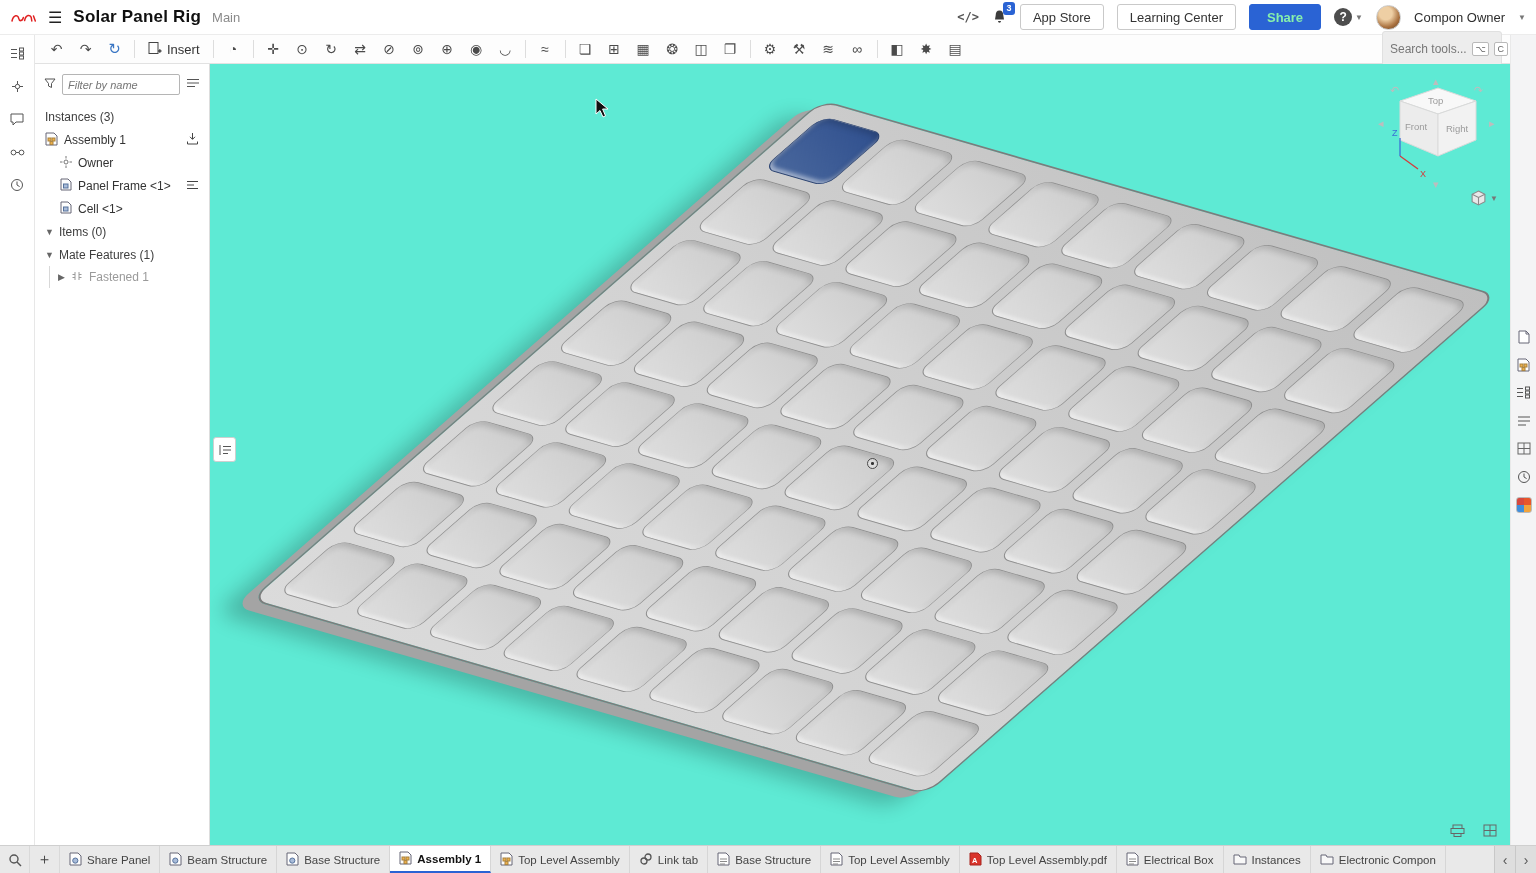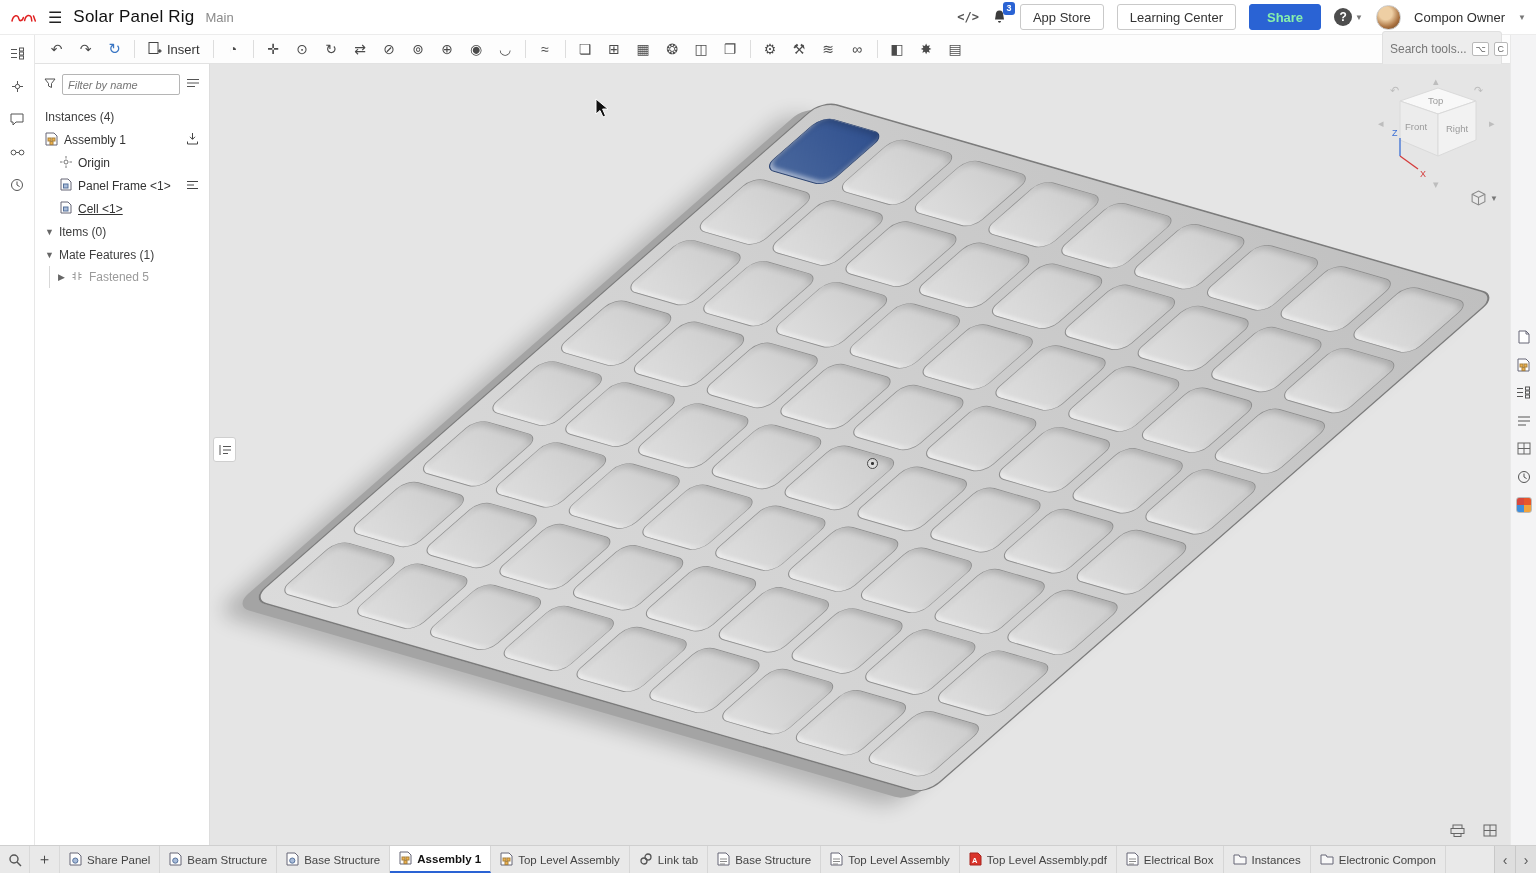--- a/index.html
+++ b/index.html
@@ -4,21 +4,21 @@
 <style>
   *{margin:0;padding:0;box-sizing:border-box}
   html,body{width:1536px;height:873px;overflow:hidden;background:#fff;
     font-family:"Liberation Sans","DejaVu Sans",sans-serif;color:#333;
     --accent:#2a63d4;--cell-a:#2f4f8e;--cell-b:#4a689d}
   .app{display:grid;grid-template-rows:35px 1fr 28px;height:873px}
 
   
   .topbar{display:flex;align-items:center;background:#fff;border-bottom:1px solid #ececec;padding:0 10px;gap:11px}
   .hamburger{font-size:16px;color:#222;cursor:pointer}
-  .doc-title{font-size:17px;font-weight:400;color:#101010;letter-spacing:.2px}
+  .doc-title{font-size:17px;font-weight:700;color:#101010;letter-spacing:.2px}
   .doc-branch{font-size:13px;color:#8a8a8a}
   .topbar-right{margin-left:auto;display:flex;align-items:center;gap:13px}
   .code-icon{font-size:12px;font-weight:700;color:#555;font-family:"DejaVu Sans Mono",monospace}
   .bell{position:relative;display:flex}
   .badge{position:absolute;top:-7px;right:-8px;background:var(--accent);color:#fff;border-radius:3px;
     font-size:9px;line-height:13px;padding:0 3.5px;font-weight:700}
   .btn{border:1px solid #c9c9c9;background:#fff;border-radius:3px;height:26px;padding:0 12px;
     font-size:13px;color:#333;display:flex;align-items:center;white-space:nowrap;cursor:pointer}
   .btn-primary{background:var(--accent);border-color:var(--accent);color:#86efac;font-weight:600;padding:0 17px}
   .help-wrap{display:flex;align-items:center;gap:3px}
@@ -45,21 +45,21 @@
   .tsep{width:1px;height:18px;background:#ddd;margin:0 4px;flex:none}
   .tbtn{display:flex;align-items:center;gap:5px;font-size:13px;color:#333;padding:2px 7px;cursor:pointer}
   .toolbar-icons{display:flex;align-items:center;gap:2px}
   .search-tools{margin-left:auto;background:#ededed;border:1px solid #e0e0e0;border-radius:3px;height:36px;
     display:flex;align-items:center;padding:0 7px;gap:5px;width:120px;cursor:text}
   .search-tools .ph{font-size:12px;color:#777;flex:1;white-space:nowrap}
   .key{border:1px solid #b9b9b9;background:#fff;border-radius:2px;font-size:9px;color:#666;
     padding:0 2.5px;line-height:12px}
 
   
-  .canvas{flex:1;position:relative;background:#e5e5e5;overflow:hidden}
+  .canvas{flex:1;position:relative;background:#5eead4;overflow:hidden}
 
   
   .instances{position:absolute;left:0;top:0;bottom:0;width:175px;background:#fff;border-right:1px solid #ddd;
     z-index:6;padding-top:7px;font-size:12px}
   .filter-row{display:flex;align-items:center;gap:6px;padding:3px 9px 10px}
   .filter-input{flex:1;min-width:0;height:21px;border:1px solid #b5b5b5;border-radius:2px;font-size:11px;
     font-style:italic;padding:0 5px;color:#444;font-family:inherit}
   .section-h{color:#3d3d3d;font-size:12px;padding:5px 10px 4px;display:flex;align-items:center;gap:5px}
   .chev{font-size:9px;color:#666}
   .tree-row{display:flex;align-items:center;gap:6px;padding:3.5px 8px;cursor:pointer}
@@ -350,21 +350,21 @@
                   <path d="M1 1h10L7.5 5.5v4l-3-1.5v-2.5z" fill="none" stroke="#555"></path>
                 </svg></span>
             <input class="filter-input" placeholder="Filter by name" style="">
             <span><svg width="14" height="12" viewBox="0 0 14 12">
                   <g stroke="#555" fill="none">
                     <path d="M1 2.5h12M1 6h12M1 9.5h8"></path>
                   </g>
                 </svg></span>
           </div>
           <div class="section-h">
-            <span>Instances (4)</span>
+            <span>Instances (3)</span>
           </div>
           <div>
               <div class="tree-row" style="padding-left: 10px;">
                 <span class="ticon"><svg width="13" height="14" viewBox="0 0 13 14">
                     <path d="M1 1h8l3 3v9H1z" fill="#fdfdfd" stroke="#667"></path>
                     <rect x="3" y="6" width="3" height="3" fill="#f0b24a" stroke="#a9823f"></rect>
                     <rect x="7" y="6" width="3" height="3" fill="#f0b24a" stroke="#a9823f"></rect>
                     <rect x="5" y="9.6" width="3" height="3" fill="#f0b24a" stroke="#a9823f"></rect>
                   </svg></span>
                 <span class="lbl">Assembly 1</span>
@@ -375,35 +375,35 @@
                     </g>
                   </svg></span>
               </div>
               <div class="tree-row" style="padding-left: 25px;">
                 <span class="ticon"><svg width="12" height="12" viewBox="0 0 12 12">
                     <g stroke="#777" fill="none">
                       <circle cx="6" cy="6" r="2"></circle>
                       <path d="M6 0v2.5M6 9.5V12M0 6h2.5M9.5 6H12"></path>
                     </g>
                   </svg></span>
-                <span class="lbl">Origin</span>
+                <span class="lbl">Owner</span>
               </div>
               <div class="tree-row" style="padding-left: 25px;">
                 <span class="ticon"><svg width="12" height="13" viewBox="0 0 12 13">
                     <path d="M1 1h7l3 3v8H1z" fill="#fdfdfd" stroke="#667"></path>
                     <rect x="3.5" y="6" width="4.5" height="4" fill="#a9bcd9" stroke="#56729c"></rect>
                   </svg></span>
                 <span class="lbl">Panel Frame &lt;1&gt;</span>
                 <span class="trail"><svg width="13" height="10" viewBox="0 0 13 10">
                     <g stroke="#444" fill="none">
                       <path d="M1 1.5h11M1 5h7M1 8.5h11"></path>
                     </g>
                   </svg></span>
               </div>
-              <div class="tree-row" style="padding-left: 25px; text-decoration: underline;">
+              <div class="tree-row" style="padding-left: 25px;">
                 <span class="ticon"><svg width="12" height="13" viewBox="0 0 12 13">
                     <path d="M1 1h7l3 3v8H1z" fill="#fdfdfd" stroke="#667"></path>
                     <rect x="3.5" y="6" width="4.5" height="4" fill="#a9bcd9" stroke="#56729c"></rect>
                   </svg></span>
                 <span class="lbl">Cell &lt;1&gt;</span>
               </div>
             </div>
           <div class="section-h">
             <span class="chev">▼</span>
             <span>Items (0)</span>
@@ -413,21 +413,21 @@
             <span>Mate Features (1)</span>
           </div>
           <div class="mate-list">
               <div class="tree-row mate-row">
                 <span class="chev">▶</span>
                 <span class="ticon"><svg width="12" height="12" viewBox="0 0 12 12">
                     <g fill="none" stroke="#9a9a9a">
                       <path d="M4 2v8M8 2v8M1.5 4.5H4M8 4.5h2.5M1.5 7.5H4M8 7.5h2.5"></path>
                     </g>
                   </svg></span>
-                <span class="lbl">Fastened 5</span>
+                <span class="lbl">Fastened 1</span>
               </div>
             </div>
         </div>
 
         <div class="collapse-btn">
           <svg width="14" height="12" viewBox="0 0 14 12">
               <g stroke="#555" fill="none">
                 <path d="M2 1v10"></path>
                 <path d="M5 2.5h8M5 6h8M5 9.5h5"></path>
               </g>

